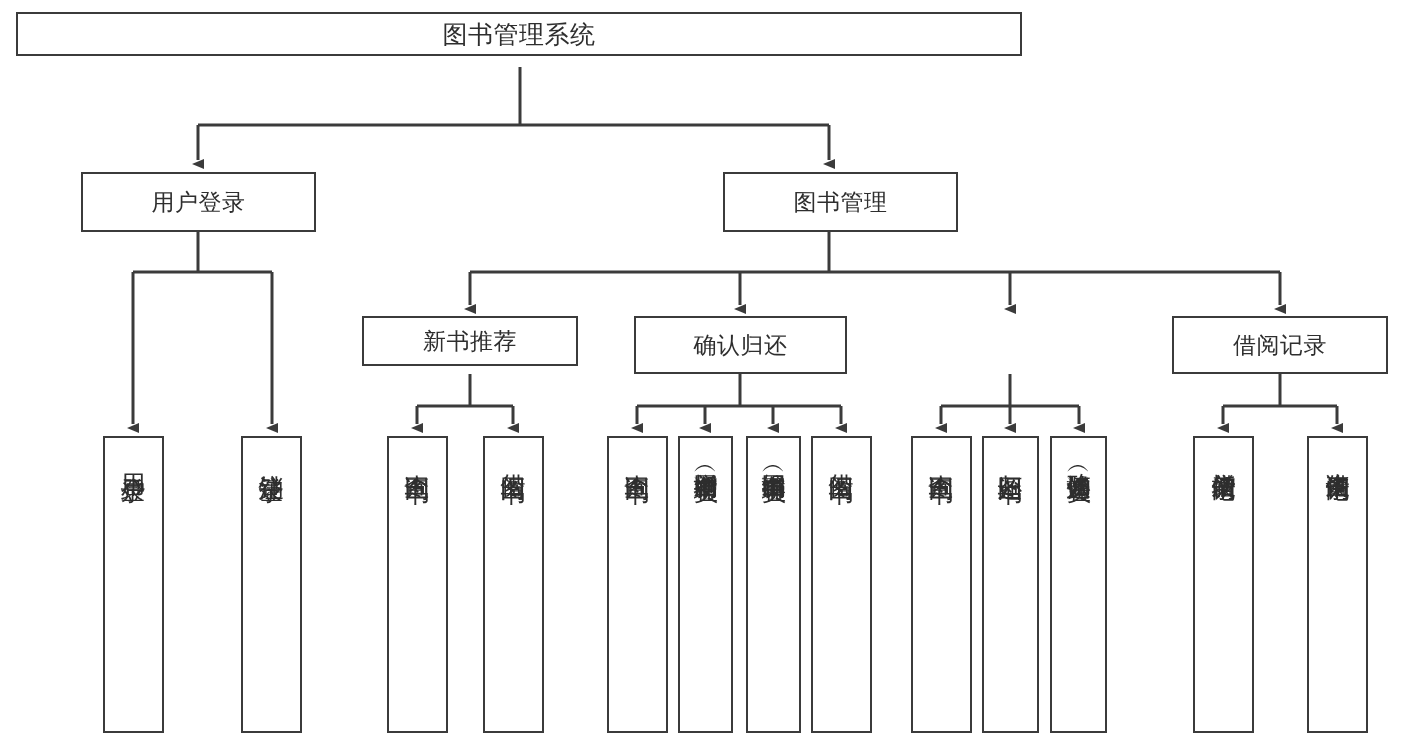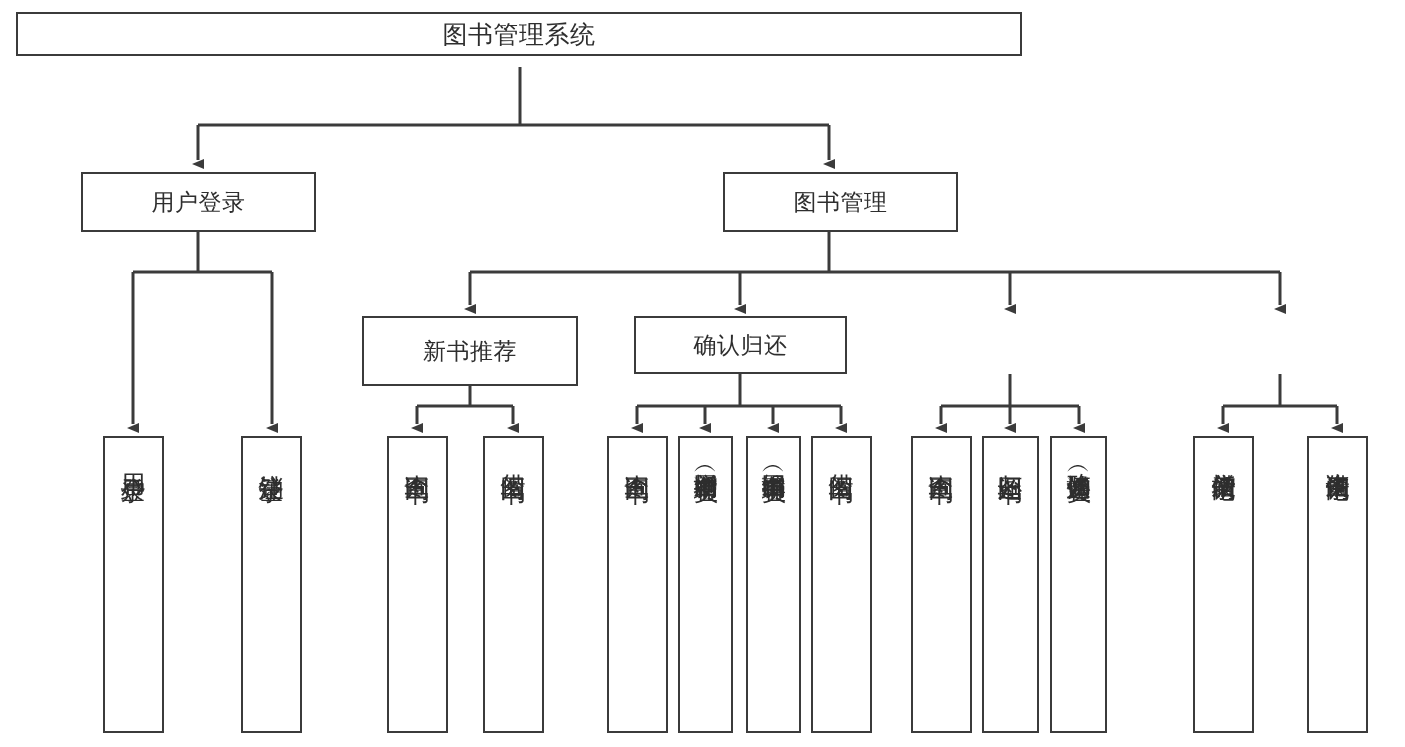--- a/index.html
+++ b/index.html
@@ -138,26 +138,29 @@
     <span class="node-label">图书管理系统</span>
   </div>
 
   <div class="node horizontal" style="left:81px; top:172px; width:235px; height:60px;">
     <span class="node-label">用户登录</span>
   </div>
   <div class="node horizontal" style="left:712px; top:172px; width:235px; height:60px;margin-left:11px;">
     <span class="node-label">图书管理</span>
   </div>
 
-  <div class="node horizontal" style="left:362px; top:316px; width:216px; height:70px;">
+  <div class="node horizontal" style="left:362px; top:316px; width:216px; height:50px;">
     <span class="node-label">新书推荐</span>
   </div>
   <div class="node horizontal" style="left:634px; top:316px; width:213px; height:58px;">
     <span class="node-label">确认归还</span>
   </div>
+  <div class="node horizontal" style="left:1172px; top:316px; width:216px; height:58px;">
+    <span class="node-label">借阅记录</span>
+  </div>
 
   <div class="node vertical" style="left:103px; top:436px; width:61px; height:297px;">
     <span class="node-label">用户登录</span>
   </div>
   <div class="node vertical" style="left:241px; top:436px; width:61px; height:297px;">
     <span class="node-label">注销登录</span>
   </div>
 
   <div class="node vertical" style="left:387px; top:436px; width:61px; height:297px;">
     <span class="node-label">查询图书</span>

